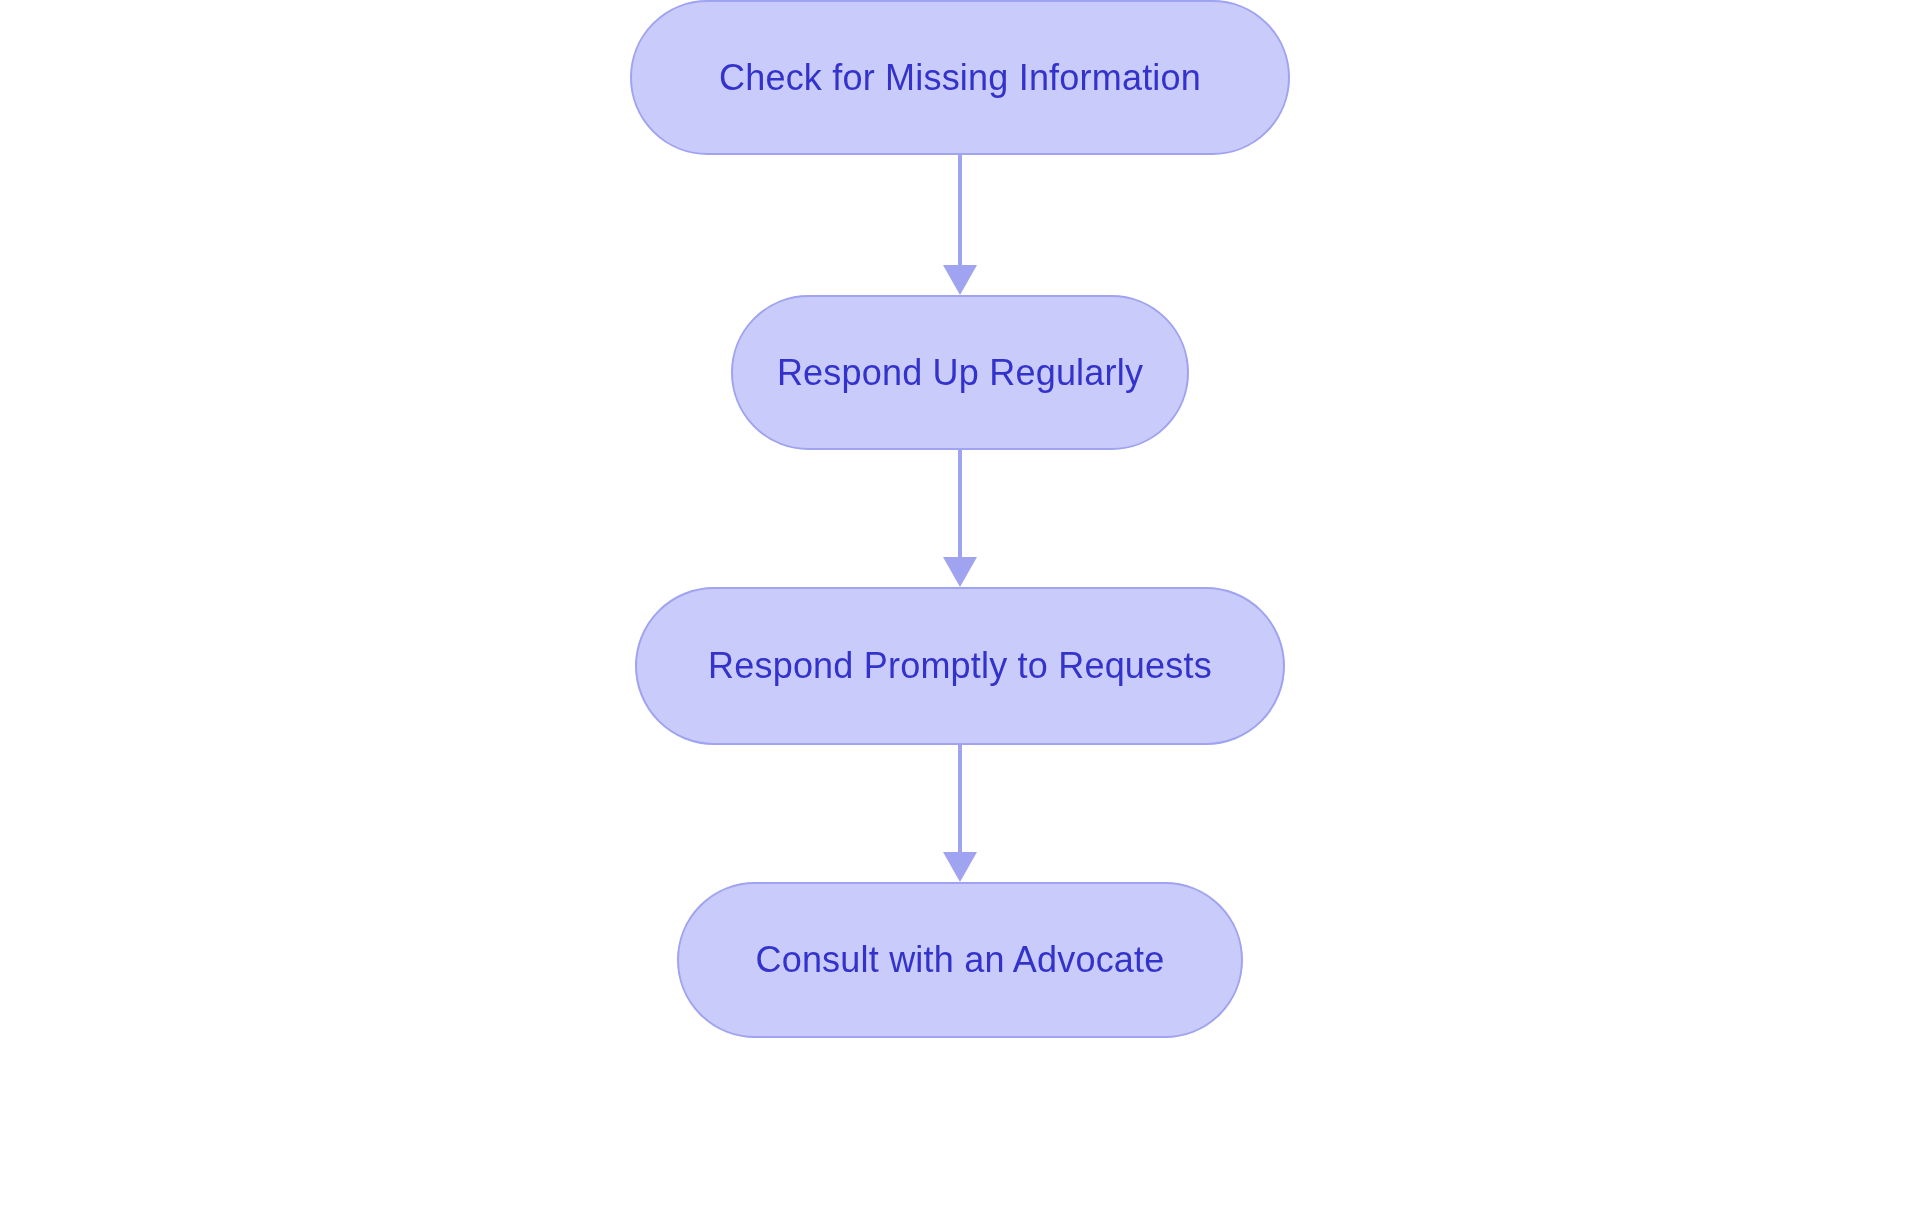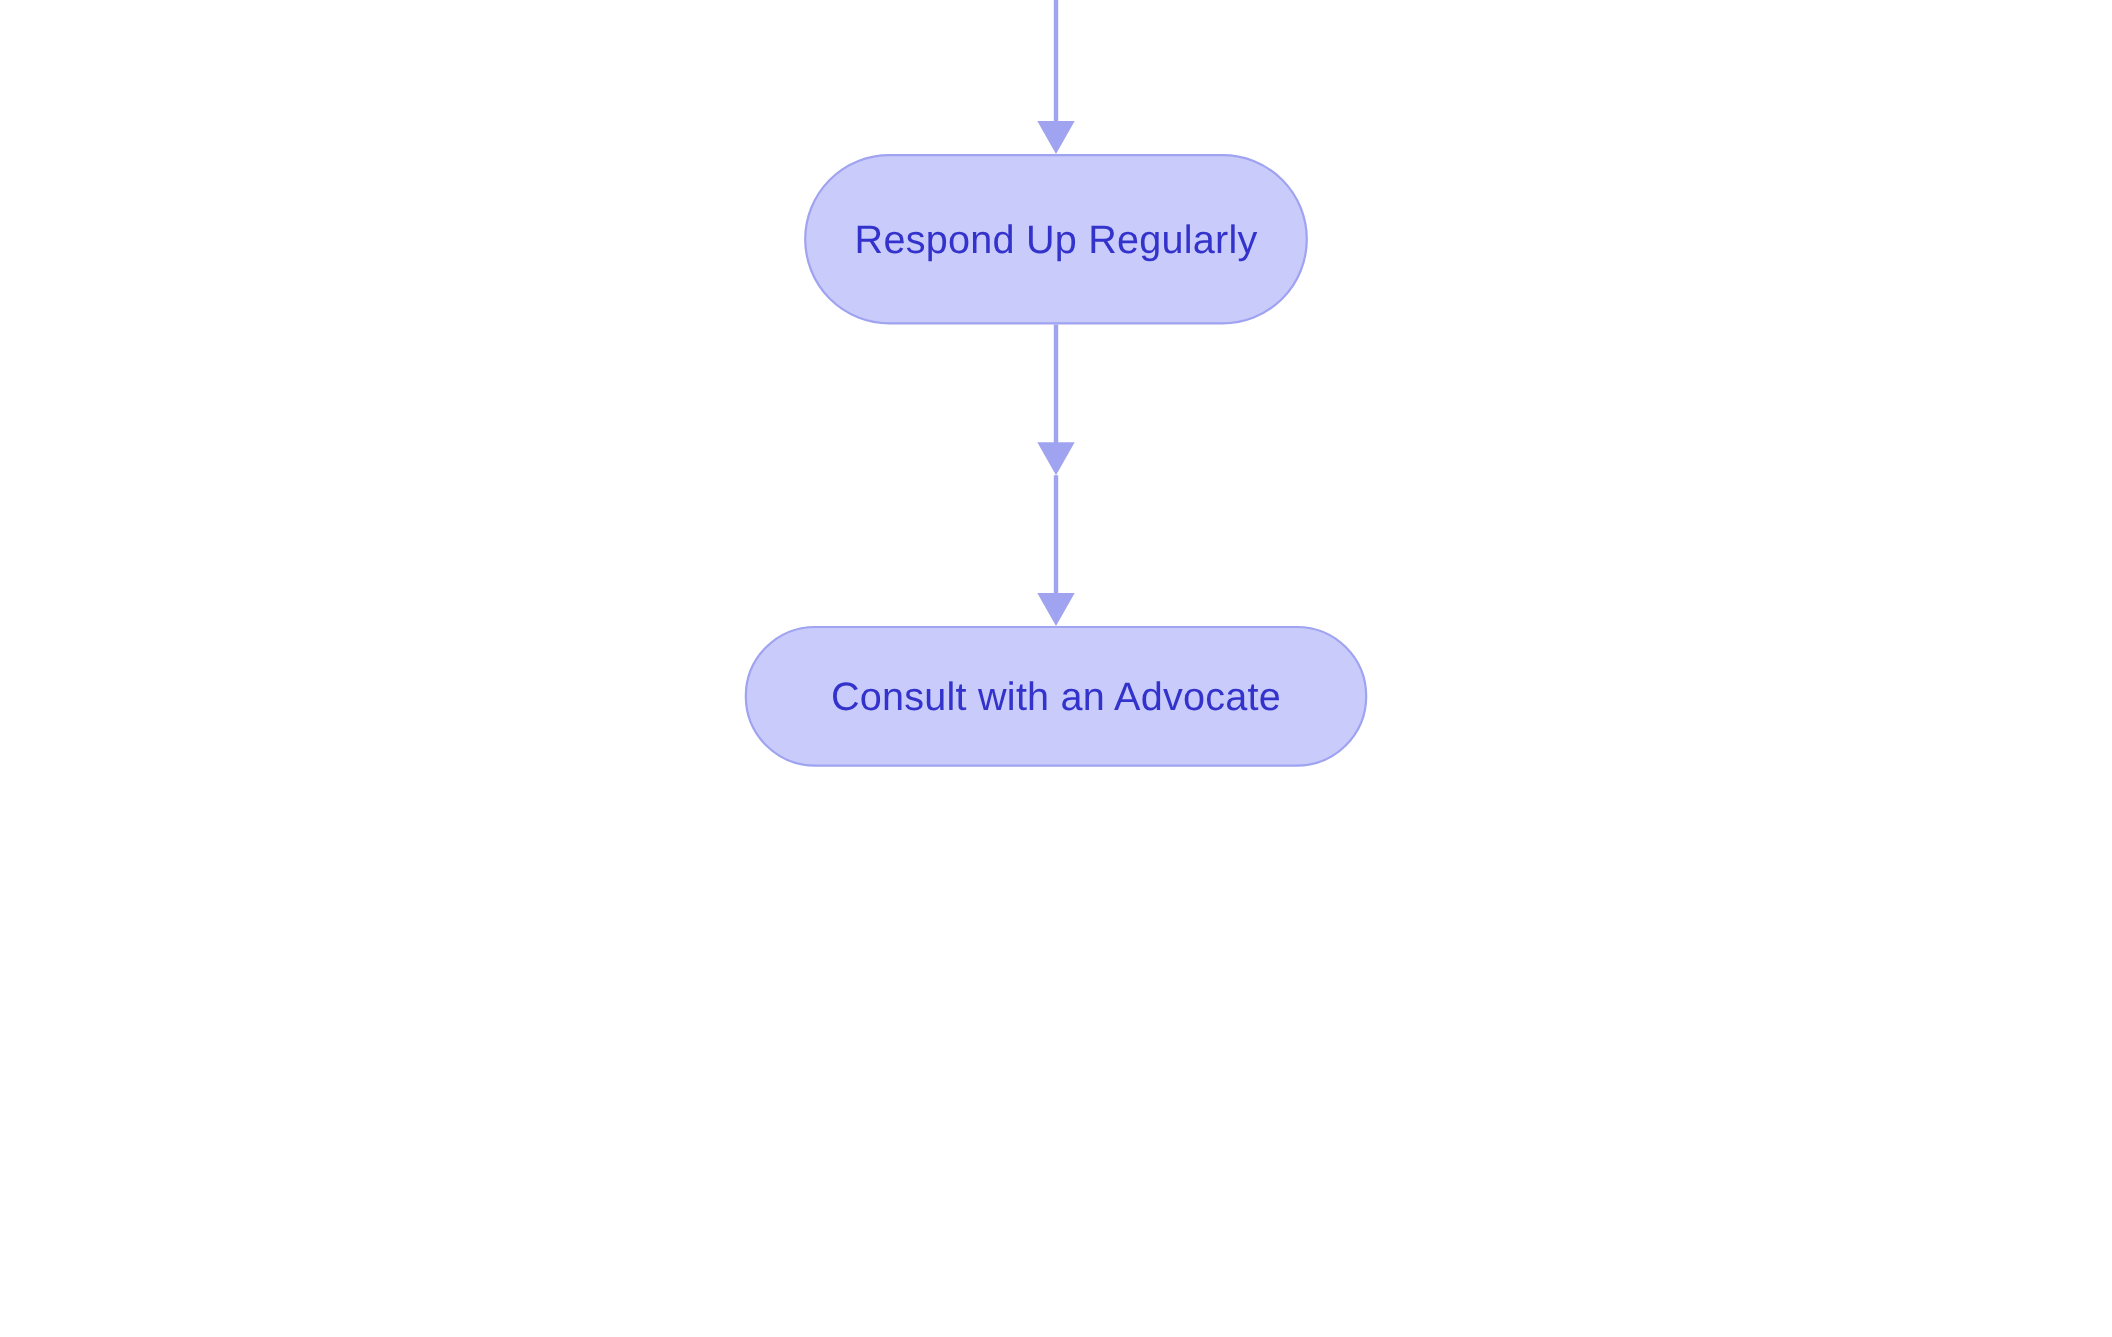--- a/index.html
+++ b/index.html
@@ -53,21 +53,21 @@
   }
 
   .node-label {
     pointer-events: none;
   }
 
   
   .node-0 { width: 660px; height: 155px; }
   .node-1 { width: 458px; height: 155px; }
   .node-2 { width: 650px; height: 158px; }
-  .node-3 { width: 566px; height: 128px; }
+  .node-3 { width: 566px; height: 156px; }
 
   
   .connector {
     position: relative;
     width: 40px;
     display: flex;
     flex-direction: column;
     align-items: center;
     justify-content: flex-start;
   }
@@ -103,35 +103,41 @@
     user-select: none;
   }
 </style>
 </head>
 <body>
 
 <div id="flow-canvas">
 
   <div class="flow-column">
 
+    <div class="node node-0">
+      <span class="node-label">Check for Missing Information</span>
+    </div>
 
     <div class="connector gap-0">
       <div class="connector-line"></div>
       <div class="connector-head"></div>
     </div>
 
     <div class="node node-1">
       <span class="node-label">Respond Up Regularly</span>
     </div>
 
     <div class="connector gap-1">
       <div class="connector-line"></div>
       <div class="connector-head"></div>
     </div>
 
+    <div class="node node-2">
+      <span class="node-label">Respond Promptly to Requests</span>
+    </div>
 
     <div class="connector gap-2">
       <div class="connector-line"></div>
       <div class="connector-head"></div>
     </div>
 
     <div class="node node-3">
       <span class="node-label">Consult with an Advocate</span>
     </div>
 

